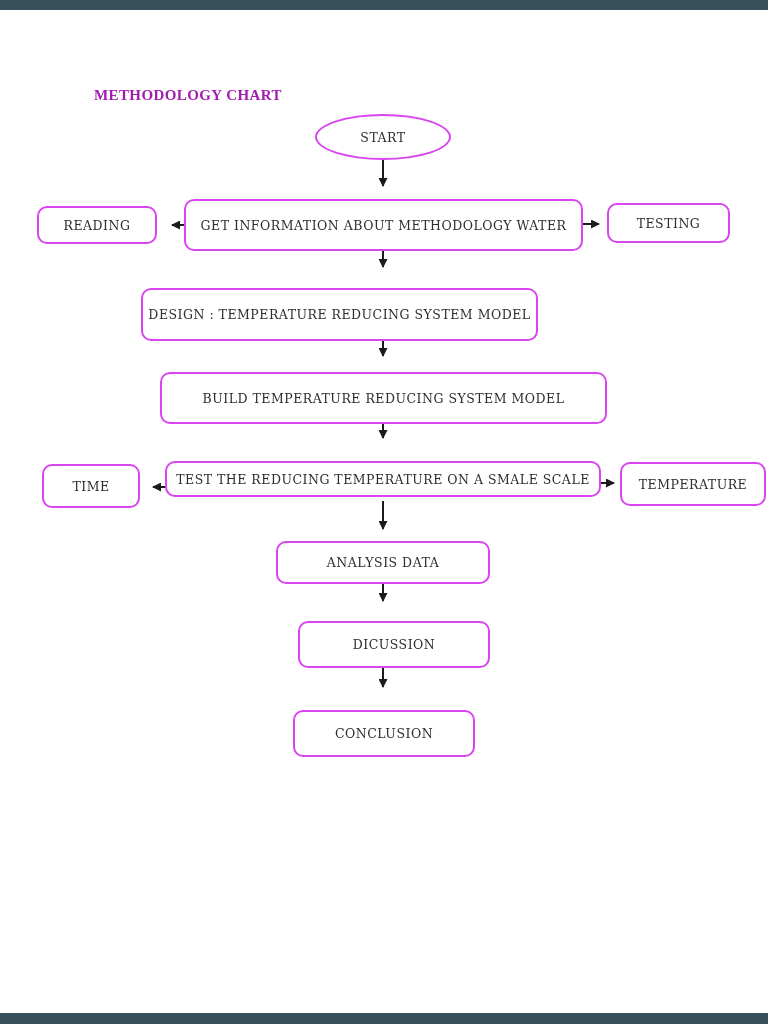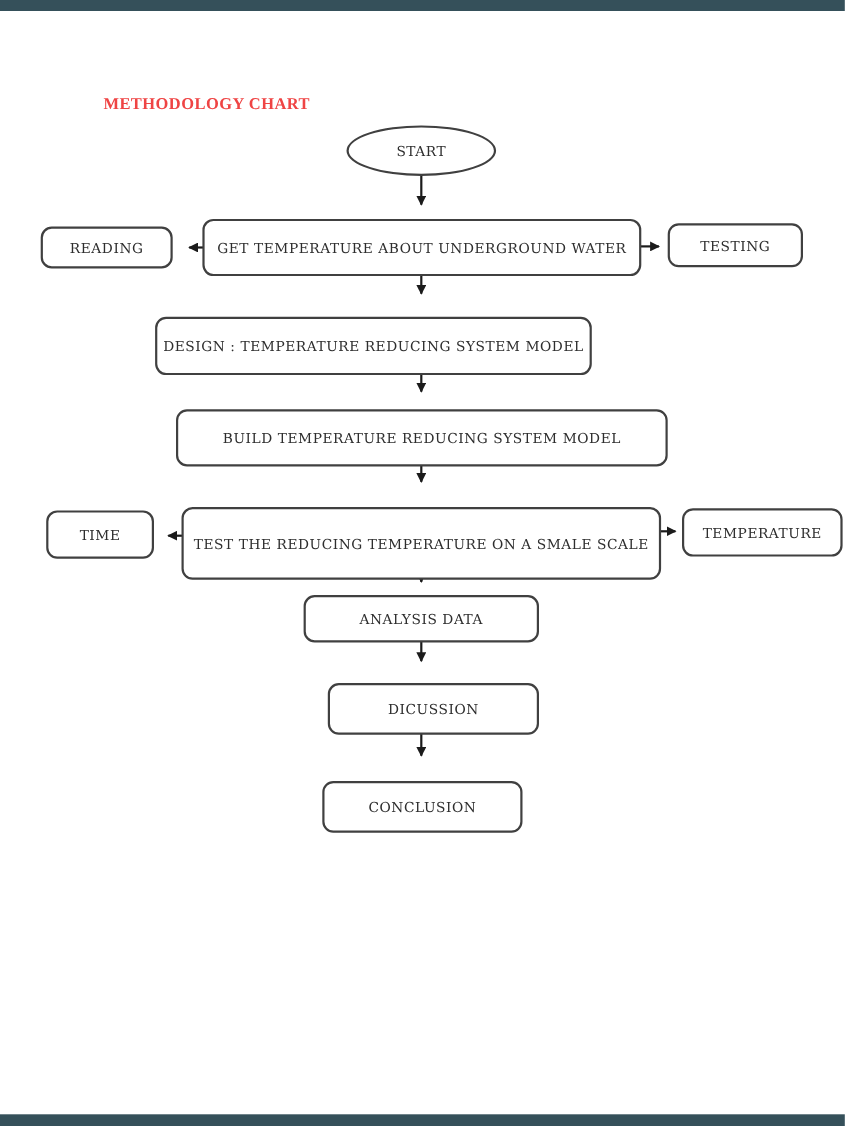--- a/index.html
+++ b/index.html
@@ -9,42 +9,42 @@
     font-family:"DejaVu Serif", serif;
   }
   .chrome-bar{
     position:absolute;left:0;width:768px;background:#35505a;
   }
   .chrome-bar.top{top:0;height:10px;}
   .chrome-bar.bottom{bottom:0;height:11px;}
   .doc-title{
     position:absolute;left:94px;top:87px;
     font-family:"Liberation Serif", serif;
-    font-weight:bold;font-size:15px;letter-spacing:0.4px;color:#ef4444;
+    font-weight:bold;font-size:15px;letter-spacing:0.4px;color:#a21caf;
   }
   .node{
     position:absolute;
-    border:2px solid #404040;
+    border:2px solid #d946ef;
     border-radius:10px;
     background:#ffffff;
     display:flex;align-items:center;justify-content:center;
     font-size:12.5px;color:#2e2e2e;letter-spacing:0.5px;
     text-align:center;white-space:nowrap;
     box-sizing:border-box;
   }
   .node.ellipse{border-radius:50%;}
   
   .n-start       {left:315px;top:114px;width:136px;height:46px;}
   .n-reading     {left:37px; top:206px;width:120px;height:38px;}
   .n-get-info    {left:184px;top:199px;width:399px;height:52px;}
   .n-testing     {left:607px;top:203px;width:123px;height:40px;}
   .n-design      {left:141px;top:288px;width:397px;height:53px;}
   .n-build       {left:160px;top:372px;width:447px;height:52px;}
   .n-time        {left:42px; top:464px;width:98px; height:44px;}
-  .n-test-small  {left:165px;top:461px;width:436px;height:66px;}
+  .n-test-small  {left:165px;top:461px;width:436px;height:36px;}
   .n-temperature {left:620px;top:462px;width:146px;height:44px;}
   .n-analysis    {left:276px;top:541px;width:214px;height:43px;}
   .n-dicussion   {left:298px;top:621px;width:192px;height:47px;}
   .n-conclusion  {left:293px;top:710px;width:182px;height:47px;}
   .edges-svg{
     position:absolute;left:0;top:0;width:768px;height:1024px;
     pointer-events:none;
   }
   .edges-svg line{stroke:#1b1b1b;stroke-width:2;}
 </style>
@@ -70,21 +70,21 @@
   <line x1="383" y1="401" x2="383" y2="438" marker-end="url(#ah)"></line>
   <line x1="180" y1="487" x2="153" y2="487" marker-end="url(#ah)"></line>
   <line x1="592" y1="483" x2="614" y2="483" marker-end="url(#ah)"></line>
   <line x1="383" y1="501" x2="383" y2="529" marker-end="url(#ah)"></line>
   <line x1="383" y1="556" x2="383" y2="601" marker-end="url(#ah)"></line>
   <line x1="383" y1="651" x2="383" y2="687" marker-end="url(#ah)"></line>
 </svg>
 
 <div class="node ellipse n-start">START</div>
 <div class="node n-reading">READING</div>
-<div class="node n-get-info">GET TEMPERATURE ABOUT UNDERGROUND WATER</div>
+<div class="node n-get-info">GET INFORMATION ABOUT METHODOLOGY WATER</div>
 <div class="node n-testing">TESTING</div>
 <div class="node n-design">DESIGN : TEMPERATURE REDUCING SYSTEM MODEL</div>
 <div class="node n-build">BUILD TEMPERATURE REDUCING SYSTEM MODEL</div>
 <div class="node n-time">TIME</div>
 <div class="node n-test-small">TEST THE REDUCING TEMPERATURE ON A SMALE SCALE</div>
 <div class="node n-temperature">TEMPERATURE</div>
 <div class="node n-analysis">ANALYSIS DATA</div>
 <div class="node n-dicussion">DICUSSION</div>
 <div class="node n-conclusion">CONCLUSION</div>
 

